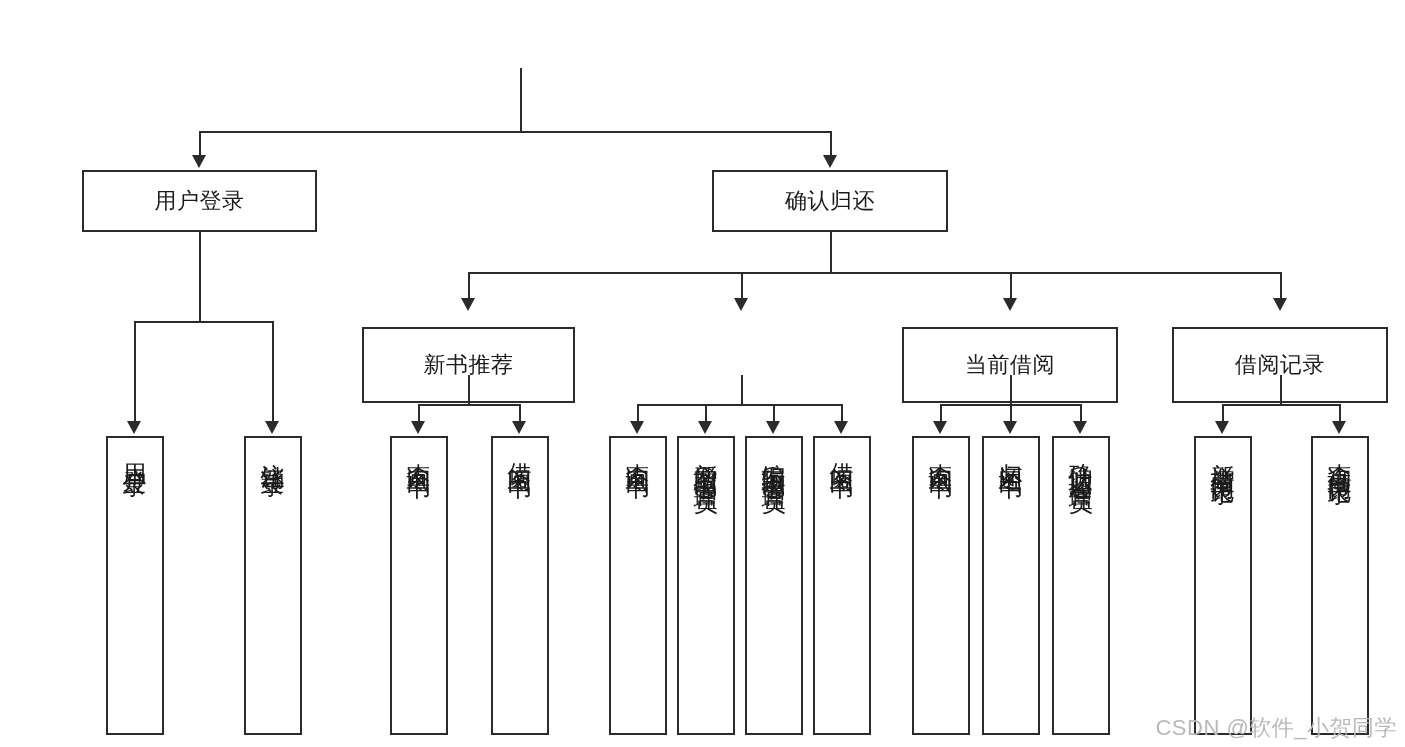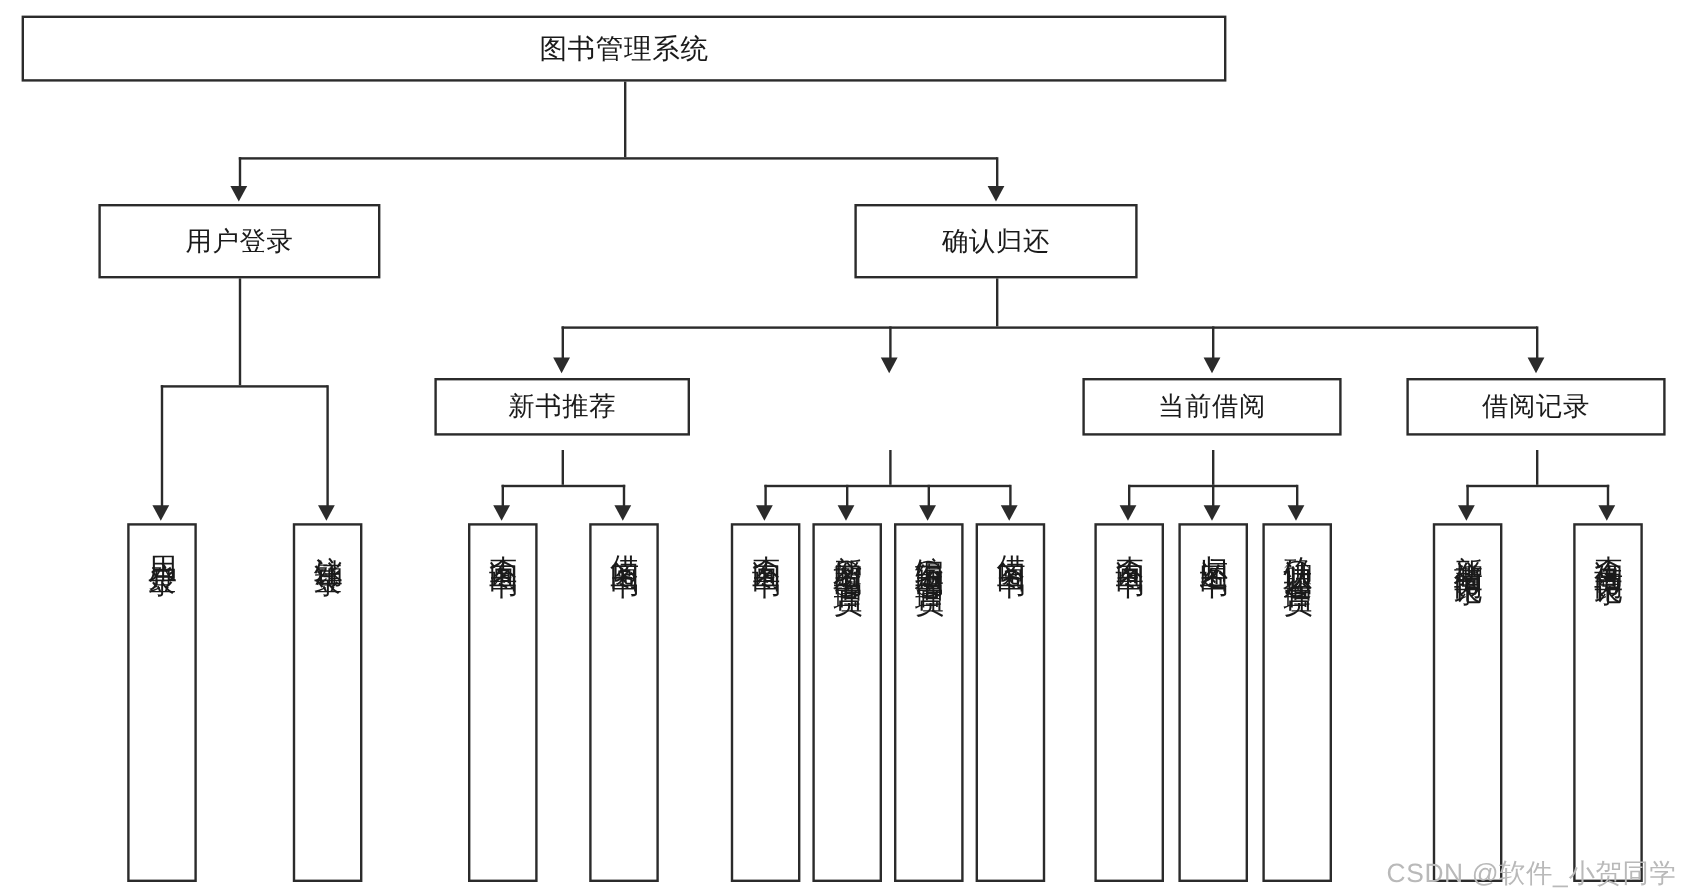--- a/index.html
+++ b/index.html
@@ -48,22 +48,22 @@
 
   
   .level2 {
     top: 170px;
     height: 62px;
   }
   .level2 .label { font-size: 22px; }
 
   
   .level3 {
-    top: 315px;
-    height: 48px;
+    top: 327px;
+    height: 76px;
   }
   .level3 .label { font-size: 22px; }
 
   
   .leaf {
     top: 436px;
     height: 299px;
     width: 58px;
     padding: 6px 2px;
     align-items: flex-start;
@@ -107,23 +107,20 @@
     user-select: none;
     pointer-events: none;
     white-space: nowrap;
   }
 </style>
 </head>
 <body>
 
 <div id="diagram-root">
 
-  <div class="node" id="node-root">
-    <span class="label">图书管理系统</span>
-  </div>
 
   <div class="conn vline" style="left:520px; top:68px; height:63px;"></div>
 
   <div class="conn hline" style="left:199px; top:131px; width:632px;"></div>
 
   <div class="conn vline" style="left:199px; top:131px; height:26px;"></div>
   <div class="arrow" style="left:192px; top:155px;"></div>
   <div class="conn vline" style="left:830px; top:131px; height:26px;"></div>
   <div class="arrow" style="left:823px; top:155px;"></div>
 

